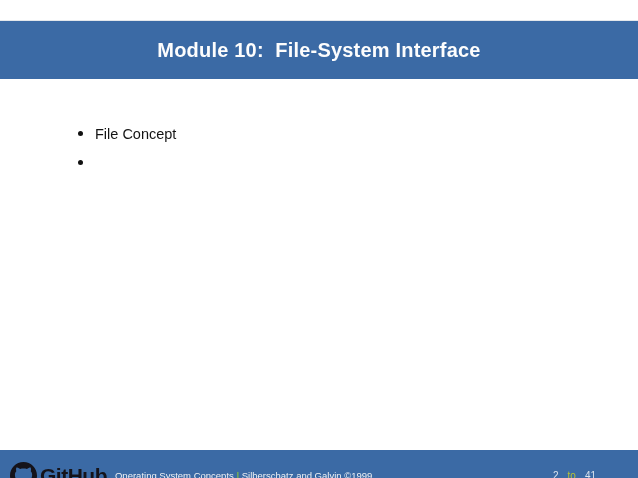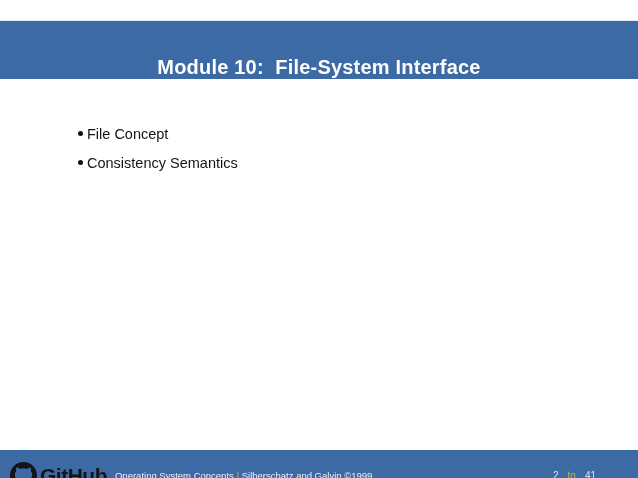--- a/index.html
+++ b/index.html
@@ -17,21 +17,21 @@
   
   .title-bar {
     position: absolute;
     top: 20px;
     left: 0;
     width: 100%;
     height: 59px;
     background: #3b6aa5;
     border-top: 1px solid #e4e7eb;
     display: flex;
-    align-items: flex-end;
+    align-items: center;
     justify-content: center;
   }
   .title-bar h1 {
     color: #fdfdfd;
     font-size: 20px;
     font-weight: bold;
     white-space: pre;
     letter-spacing: 0.2px;
   }
 
@@ -39,21 +39,21 @@
   .bullet-list {
     position: absolute;
     top: 119px;
     left: 78px;
     list-style: none;
   }
   .bullet-list li {
     height: 29px;
     display: flex;
     align-items: center;
-    gap: 4px;
+    gap: 12px;
     font-size: 14.5px;
     color: #141414;
   }
   .dot {
     width: 5px;
     height: 5px;
     border-radius: 50%;
     background: #111111;
     flex: 0 0 auto;
   }
@@ -120,21 +120,20 @@
     <h1>Module 10:  File-System Interface</h1>
   </div>
 
   <ul class="bullet-list">
     <li>
       <span class="dot"></span>
       <span>File Concept</span>
     </li>
     <li>
       <span class="dot"></span>
-      <span>Consistency Semantics</span>
     </li>
   </ul>
 
   <div class="footer-bar">
 
     <div class="brand">
       <svg class="octocat" viewBox="0 0 16 16" fill="#15131a" aria-hidden="true">
         <path d="M8 0C3.58 0 0 3.58 0 8c0 3.54 2.29 6.53 5.47 7.59.4.07.55-.17.55-.38
         0-.19-.01-.82-.01-1.49-2.01.37-2.53-.49-2.69-.94-.09-.23-.48-.94-.82-1.13-.28-.15-.68-.52-.01-.53.63-.01
         1.08.58 1.23.82.72 1.21 1.87.87 2.33.66.07-.52.28-.87.51-1.07-1.78-.2-3.64-.89-3.64-3.95

